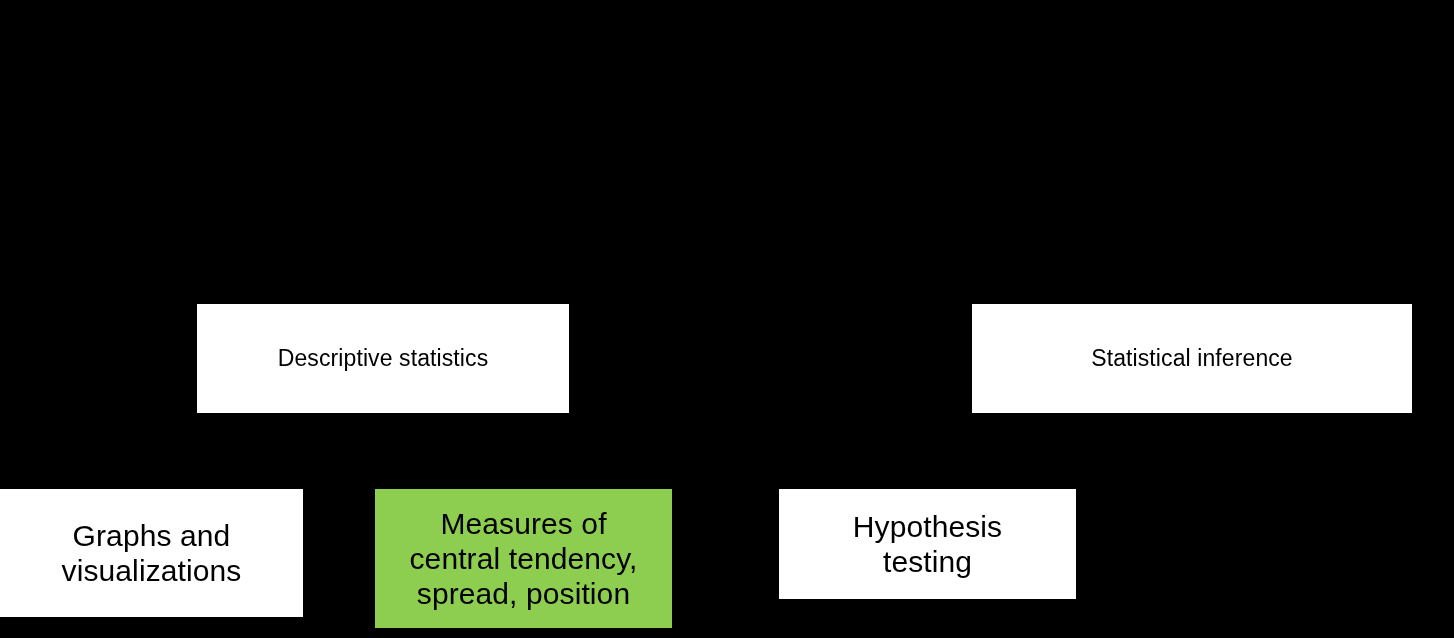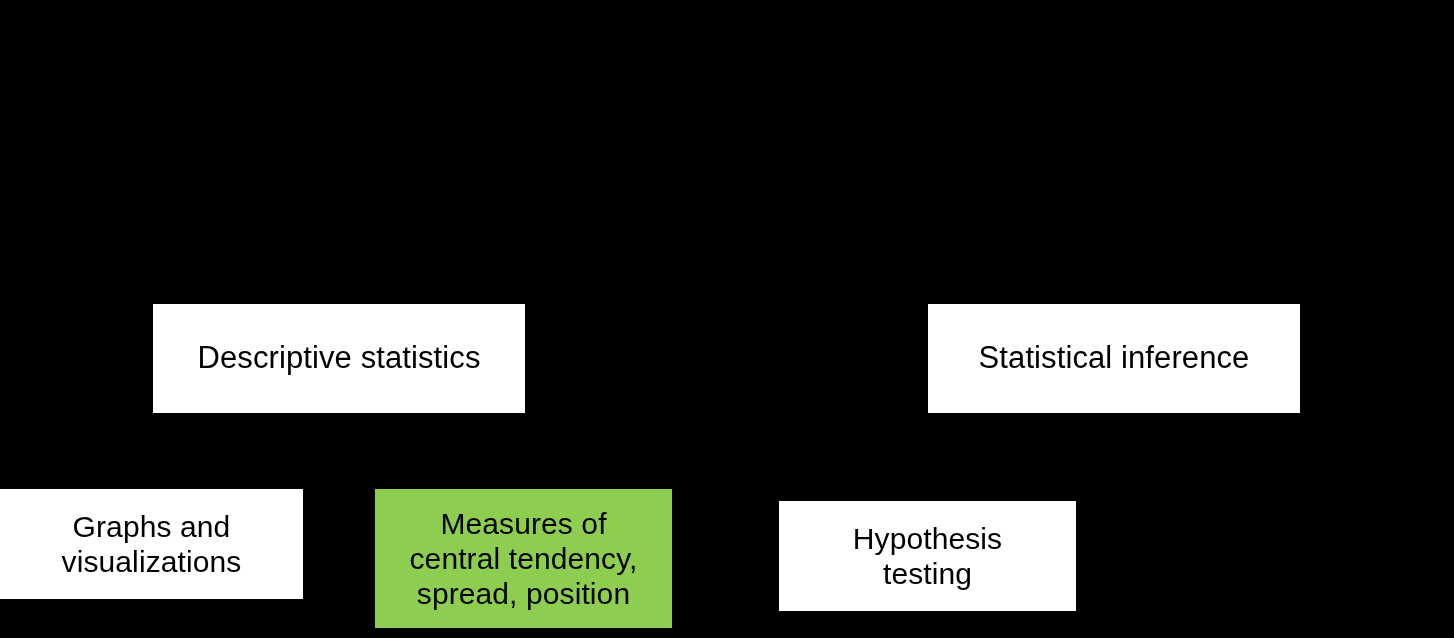--- a/index.html
+++ b/index.html
@@ -26,43 +26,44 @@
     justify-content: center;
     text-align: center;
     color: #000000;
     background: #ffffff;
     line-height: 1.17;
     letter-spacing: 0.1px;
     white-space: pre-line;
     padding: 2px 6px;
   }
   .node-level1 {
-    font-size: 31px;
+    font-size: 23px;
+    margin-left: 44px;
   }
   .node-level2 {
     font-size: 30px;
   }
   .node-highlight {
     background: #8DCE51;
   }
   
   #node-descriptive-statistics {
     left: 153px;  top: 304px;  width: 372px;  height: 109px;
   }
   #node-statistical-inference {
-    left: 928px;  top: 304px;  width: 372px;  height: 109px;
+    left: 928px;  top: 304px;  width: 440px;  height: 109px;
   }
   #node-graphs-and-visualizations {
-    left: 0px;    top: 489px;  width: 303px;  height: 110px;
+    left: 0px;    top: 489px;  width: 303px;  height: 128px;
   }
   #node-measures-central-tendency {
     left: 375px;  top: 489px;  width: 297px;  height: 139px;
   }
   #node-hypothesis-testing {
-    left: 779px;  top: 489px;  width: 297px;  height: 110px; margin-top: 12px;
+    left: 779px;  top: 489px;  width: 297px;  height: 110px;
   }
   #node-estimation {
     left: 1154px; top: 489px;  width: 289px;  height: 110px;
   }
 </style>
 </head>
 <body>
 
 <div id="canvas">
 

